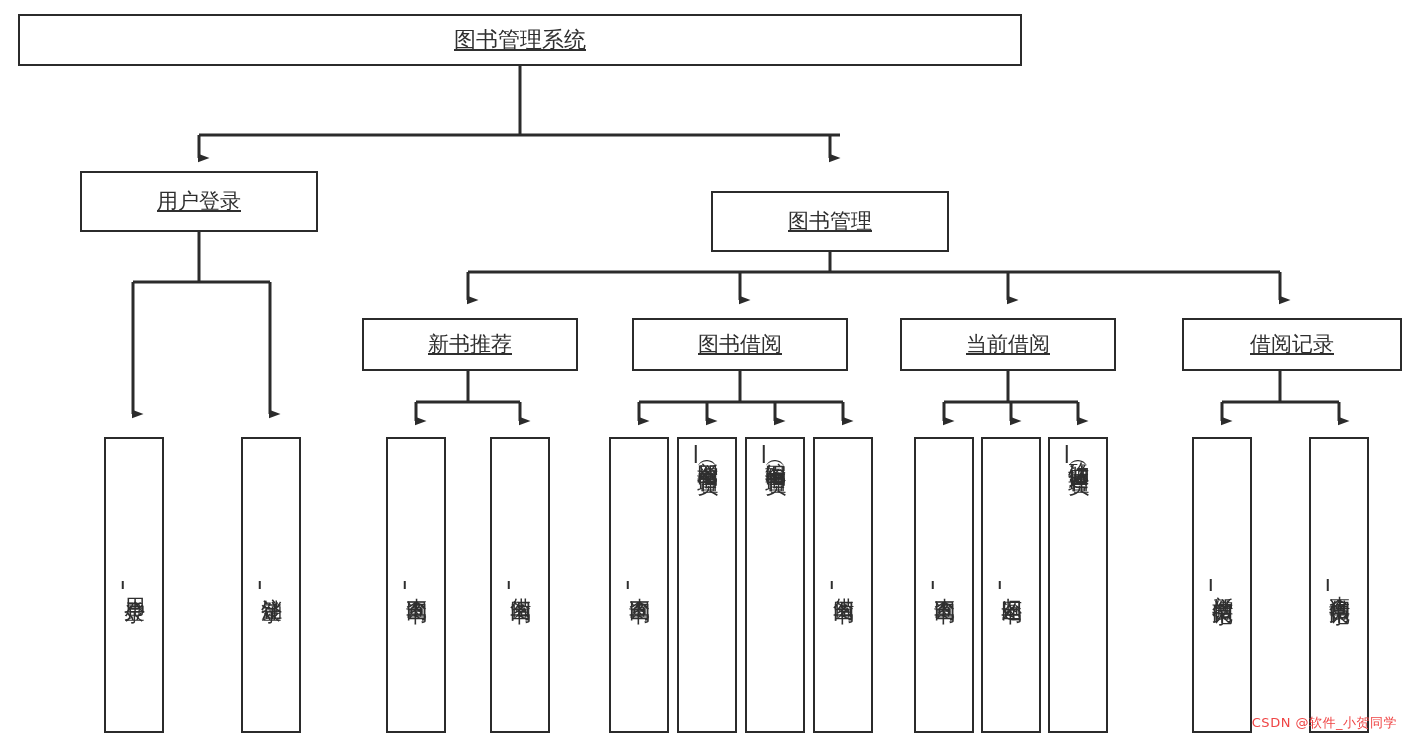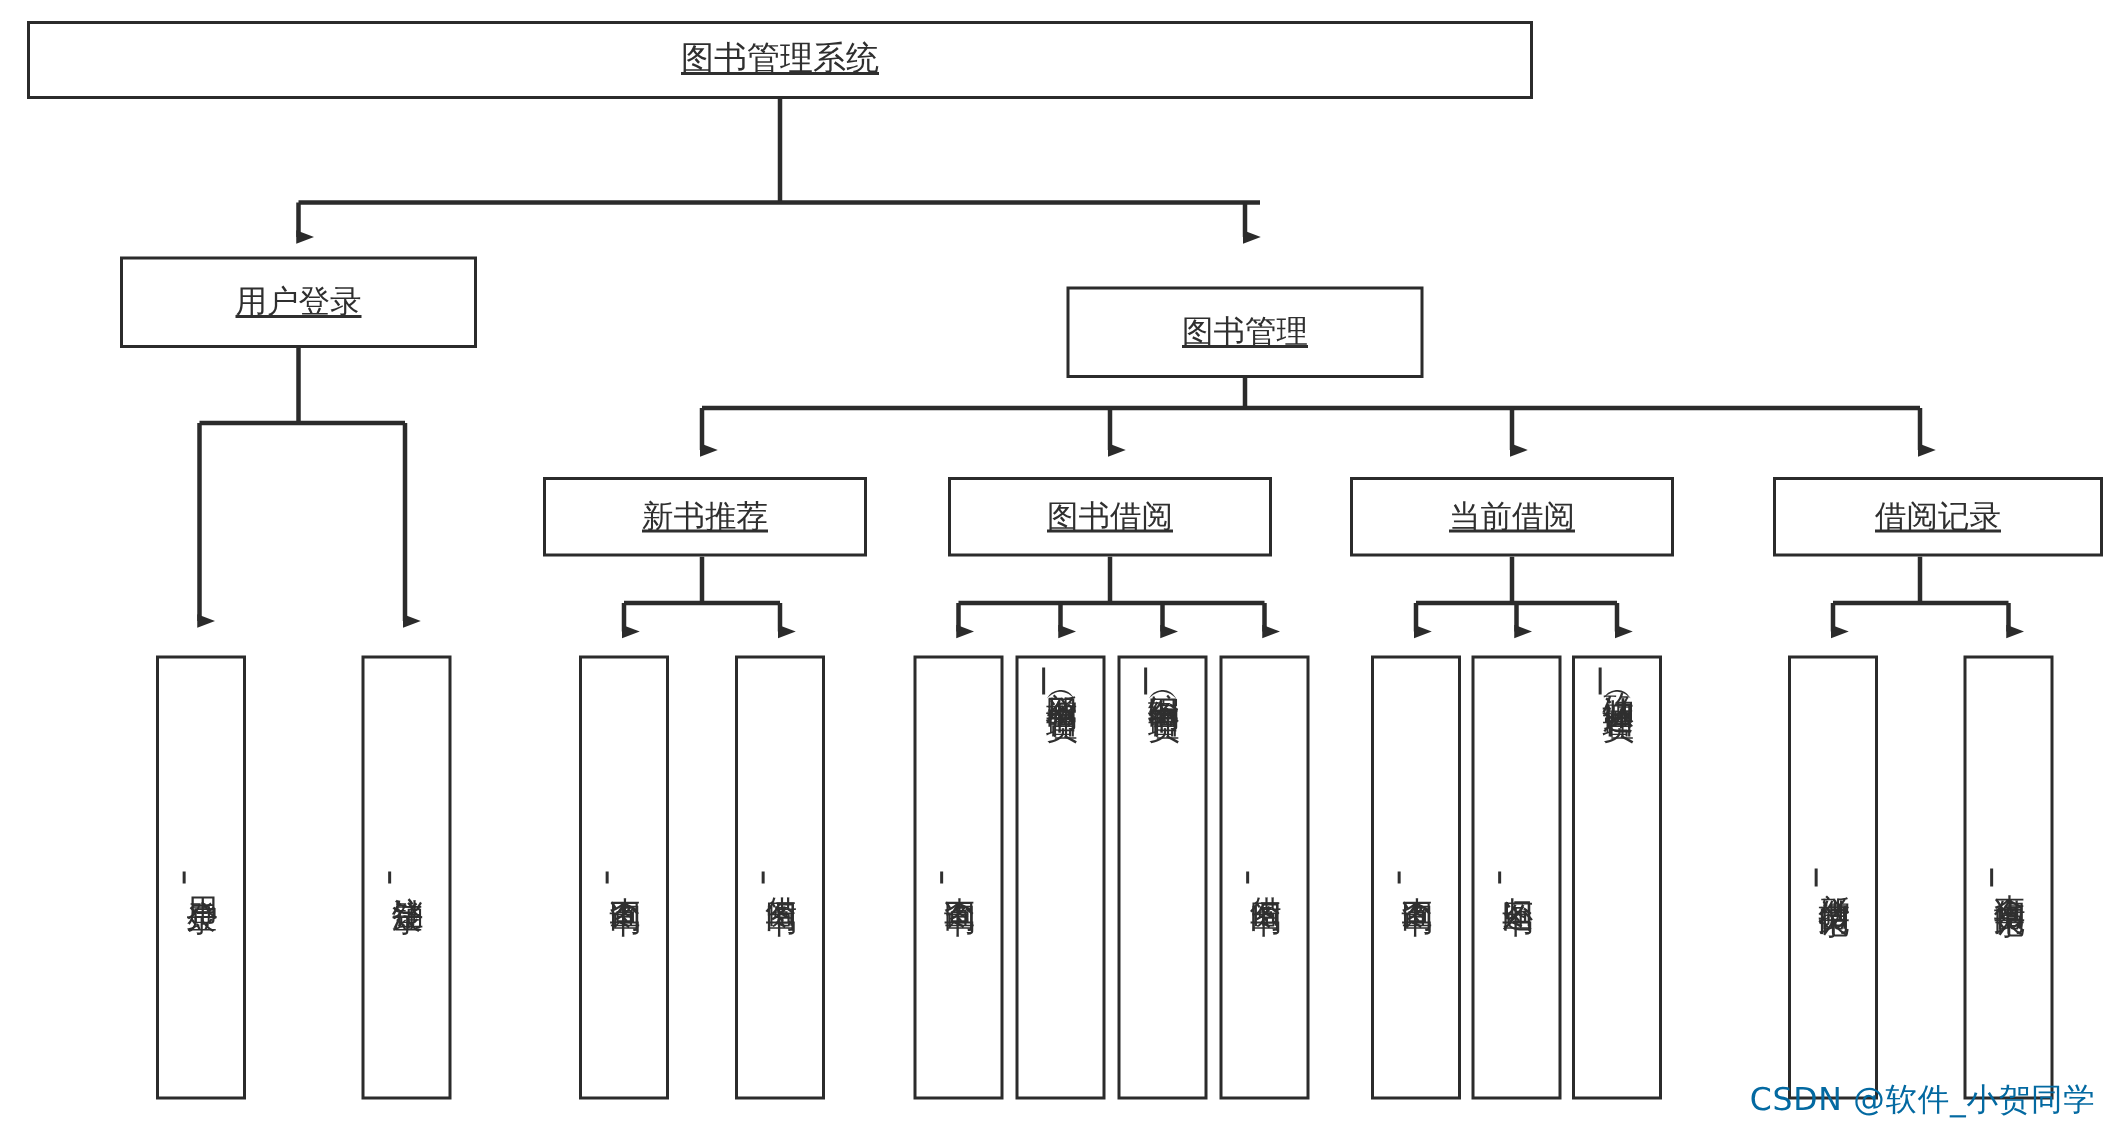--- a/index.html
+++ b/index.html
@@ -53,23 +53,23 @@
     align-items: center;
     justify-content: center;
     white-space: nowrap;
   }
   .node.v.topalign {
     justify-content: flex-start;
   }
   .watermark {
     position: absolute;
     right: 8px;
-    bottom: 0;
-    font-size: 21px;
-    color: #0369a1;
+    bottom: 15px;
+    font-size: 13px;
+    color: #ef4444;
     letter-spacing: 0.5px;
     white-space: nowrap;
   }
 </style>
 </head>
 <body>
 
 <div id="canvas">
 
   <svg class="wires" viewBox="0 0 1405 747">

